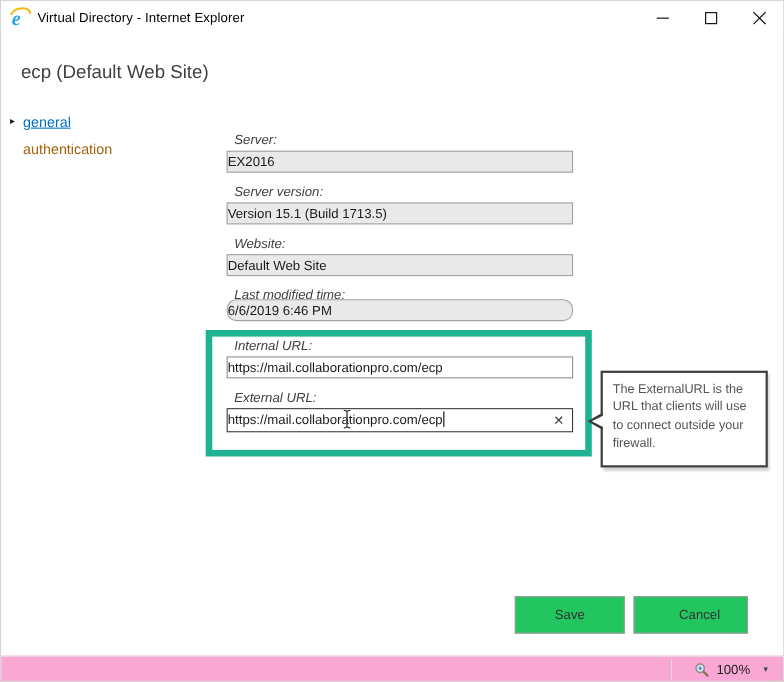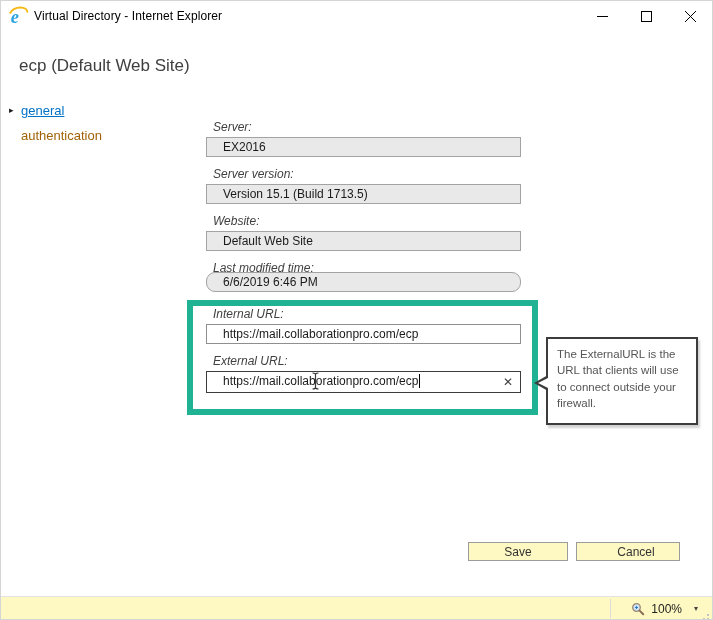--- a/index.html
+++ b/index.html
@@ -24,21 +24,21 @@
 
   .nav-arrow{ position:absolute; left:8px; top:104px; font-size:9px; color:#1a1a1a; }
   .nav-general{ position:absolute; left:20px; top:102px; font-size:13px; color:#0072c6; text-decoration:underline; cursor:pointer; }
   .nav-auth{ position:absolute; left:20px; top:127px; font-size:13px; color:#a16207; cursor:pointer; }
 
   
   .fld-label{ position:absolute; left:212px; font-size:12px; color:#3f3f3f;font-style:italic; }
   .fld-input{
     position:absolute; left:205px; width:315px; height:20px;
     background:#e9e9e9; border:1px solid #a3a3a3;
-    font-size:12px; color:#1a1a1a; padding:2px 0 0 16px; overflow:hidden; white-space:nowrap;
+    font-size:12px; color:#1a1a1a; padding:2px 0 0 0; overflow:hidden; white-space:nowrap;
   }
   .fld-input.editable{ background:#fff; border-color:#8f8f8f; }
   .fld-input.focused{ border-color:#3c3c3c; height:22px; }
 
   .lab1{ top:119px; } .inp1{ top:136px; }
   .lab2{ top:166px; } .inp2{ top:183px; }
   .lab3{ top:213px; } .inp3{ top:230px; }
   .lab4{ top:260px; } .inp4{ top:271px;border-radius:9px; }
   .lab5{ top:306px; } .inp5{ top:323px; }
   .lab6{ top:353px; } .inp6{ top:370px; }
@@ -65,30 +65,30 @@
     position:absolute; left:-14px; top:36px; width:0; height:0;
     border-right:14px solid #3c3c3c; border-top:8px solid transparent; border-bottom:8px solid transparent;
   }
   .callout-tail-inner{
     position:absolute; left:-10px; top:38px; width:0; height:0;
     border-right:12px solid #fff; border-top:6px solid transparent; border-bottom:6px solid transparent;
   }
 
   
   .btn{
-    position:absolute; top:541px; height:19px; background:#fef9c3; border:1px solid #9b9b9b;
+    position:absolute; top:541px; height:34px; background:#22c55e; border:1px solid #9b9b9b;
     font-size:12px; color:#333; display:flex; align-items:center; justify-content:center; cursor:pointer;
   }
   .btn-save{ left:467px; width:100px; }
   .btn-cancel{ left:575px; width:104px;padding-left:16px; }
 
   
   .statusbar{
     position:absolute; left:0; bottom:0; width:100%; height:23px;
-    background:#fef9c3; border-top:1px solid #e3e3e3;
+    background:#f9a8d4; border-top:1px solid #e3e3e3;
   }
   .status-sep{ position:absolute; right:101px; top:2px; width:1px; height:19px; background:#dcdcdc; }
   .zoom-area{ position:absolute; right:14px; top:0; height:23px; display:flex; align-items:center; gap:6px; cursor:pointer; }
   .zoom-text{ font-size:12px; color:#222; }
   .zoom-arrow{ font-size:8px; color:#444; margin-left:6px; }
   .grip{
     position:absolute; right:3px; bottom:3px; width:2px; height:2px; background:#c3c3c3;
     box-shadow:-4px 4px #c3c3c3, 0 4px #c3c3c3, -8px 8px #c3c3c3, -4px 8px #c3c3c3, 0 8px #c3c3c3;
   }
 </style>

